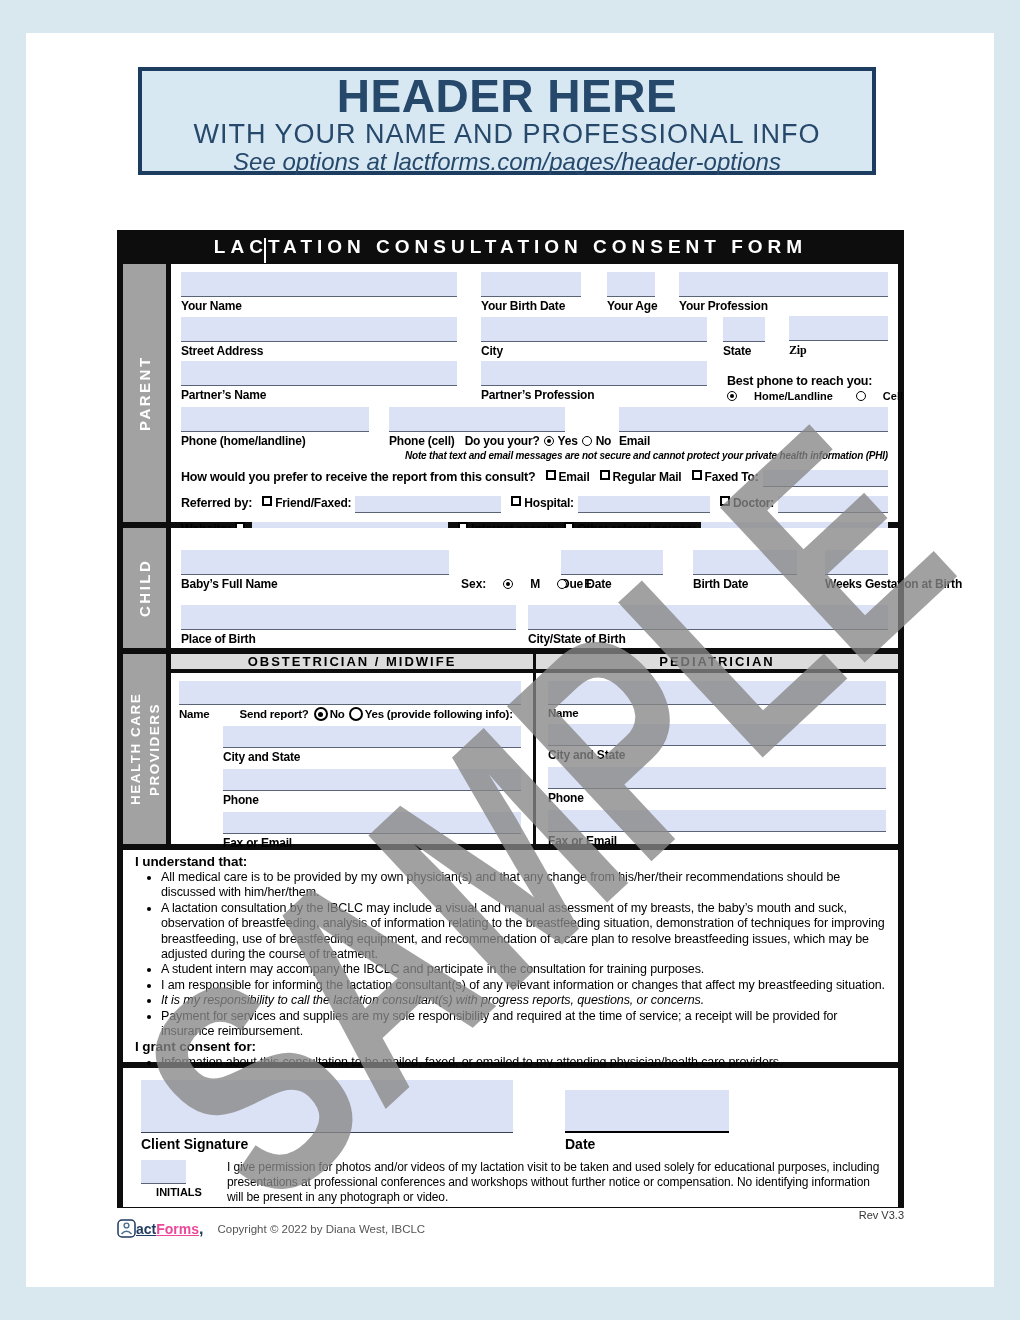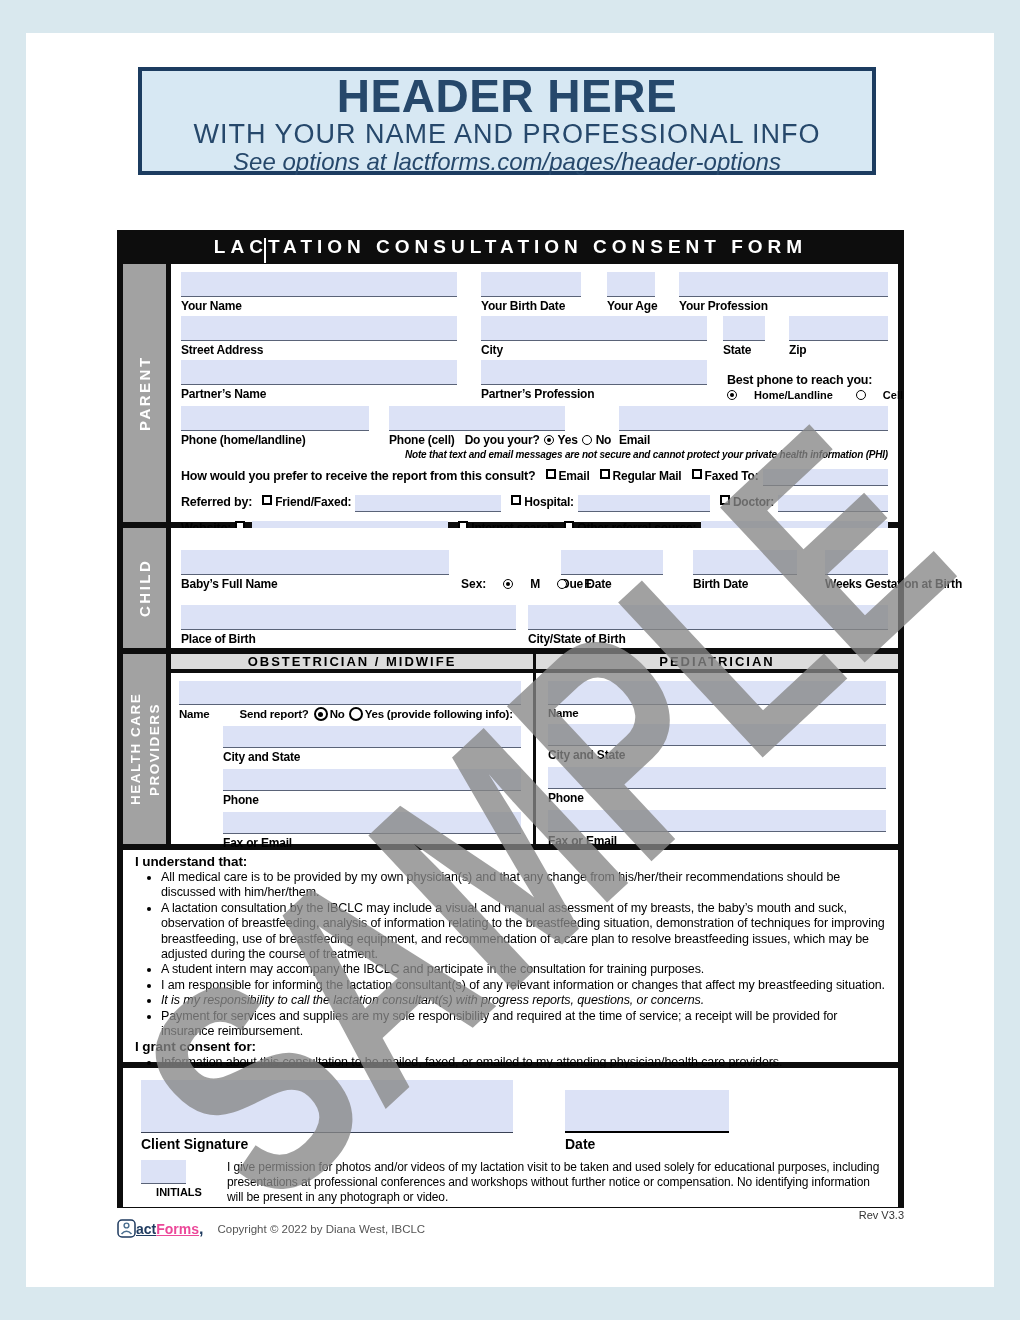--- a/index.html
+++ b/index.html
@@ -149,21 +149,21 @@
               <div class="lbl">Street Address</div>
             </div>
           <div class="fg gap24" style="width:226px;">
               <div class="inp"></div>
               <div class="lbl">City</div>
             </div>
           <div class="fg gap16" style="width:42px;">
               <div class="inp"></div>
               <div class="lbl">State</div>
             </div>
-          <div class="fg gap24" style="flex:1;">
+          <div class="fg gap24" style="flex:1;font-family:Liberation Serif, serif;">
               <div class="inp"></div>
               <div class="lbl">Zip</div>
             </div>
         </div>
         <div class="row" style="margin-top:3px;">
           <div class="fg" style="width:276px;">
               <div class="inp"></div>
               <div class="lbl">Partner’s Name</div>
             </div>
           <div class="fg gap24" style="width:226px;">

